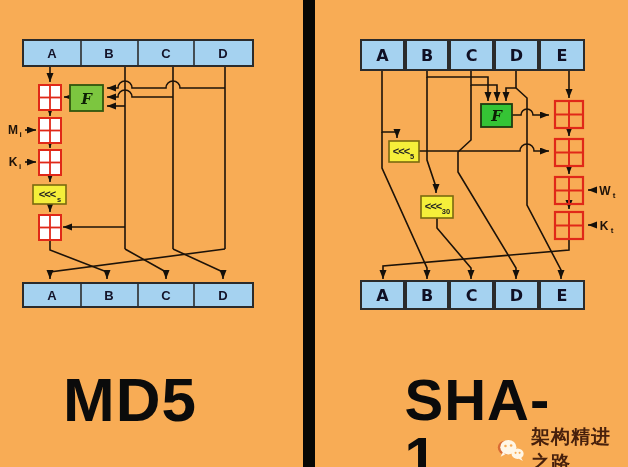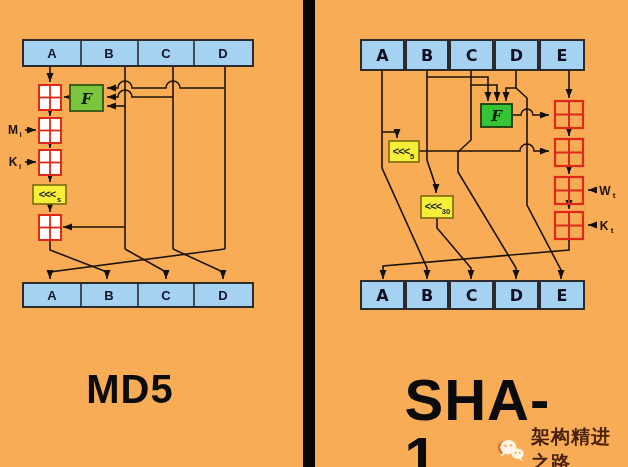--- a/index.html
+++ b/index.html
@@ -25,21 +25,21 @@
   .shifttext{font-size:11px;font-weight:bold;fill:#222;text-anchor:middle;letter-spacing:-1px;}
   .subtext{font-size:7.5px;font-weight:bold;fill:#222;text-anchor:middle;}
   .inlabel{font-size:12px;font-weight:600;fill:#20140a;text-anchor:middle;}
   .insub{font-size:8px;font-weight:600;fill:#20140a;text-anchor:middle;}
   .divider{position:absolute;left:303px;top:0;width:12px;height:467px;background:#070704;}
   .algo-title{
     position:absolute;transform:translateX(-50%);
     color:#0b0b0b;font-weight:bold;font-family:"Liberation Sans",sans-serif;
     letter-spacing:1px;line-height:1;
   }
-  .title-md5{left:130px;top:369px;font-size:40px;}
+  .title-md5{left:130px;top:369px;font-size:62px;}
   .title-sha1{left:479px;top:371px;font-size:58px;}
   .watermark{position:absolute;left:497px;top:424px;display:flex;align-items:center;gap:5px;}
   .watermark-text{color:#47200C;font-size:19px;font-weight:bold;letter-spacing:1px;font-family:"DejaVu Sans",sans-serif;}
 </style>
 </head>
 <body>
 
 <div class="canvas">
 
   <svg class="diagram-svg" width="628" height="467" viewBox="0 0 628 467">

